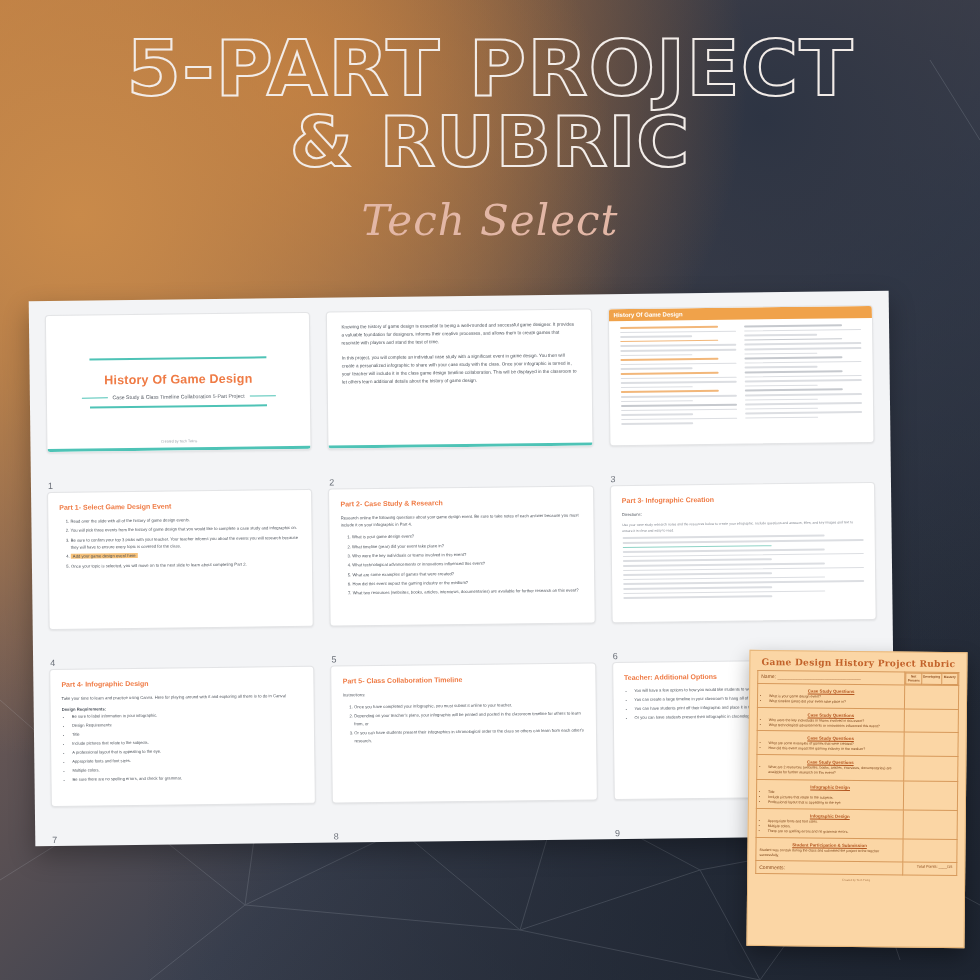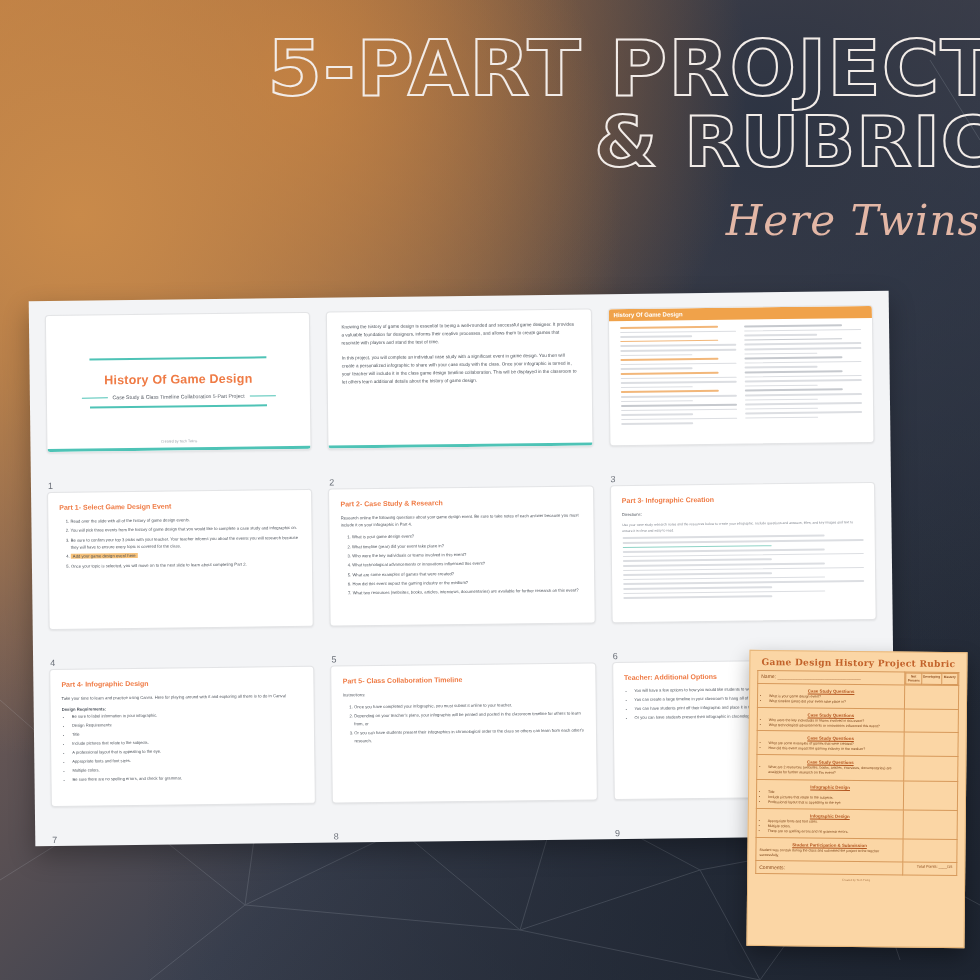--- a/index.html
+++ b/index.html
@@ -23,21 +23,21 @@
       radial-gradient(circle at 78% 12%, #2d3443 0%, rgba(45,52,67,0) 55%),
       radial-gradient(circle at 95% 95%, #1d2430 0%, rgba(29,36,48,0) 60%),
       linear-gradient(135deg, #b87a42 0%, #6e5a55 32%, #3b4150 60%, #242b38 100%);
   }
   #bg-lines { position: absolute; inset: 0; opacity: .35; }
 
   
   #title-wrap {
     position: absolute;
     top: 34px; left: 0; right: 0;
-    text-align: right;
+    text-align: center;
     z-index: 5;
   }
   .main-title {
     font-family: "DejaVu Sans", sans-serif;
     font-weight: 700;
     font-size: 76px;
     line-height: .92;
     letter-spacing: 1px;
     color: transparent;
     -webkit-text-stroke: 2px #f2ece8;
@@ -187,21 +187,21 @@
       <path d="M930,60 L980,140"></path>
     </g>
   </svg>
 </div>
 
 <div id="title-wrap">
   <h1 class="main-title">
     <span class="line1">5-Part Project</span>
     <span class="line2">&amp; Rubric</span>
   </h1>
-  <p class="subtitle">Here Twins</p>
+  <p class="subtitle">Tech Select</p>
 </div>
 
 <div id="deck">
   <div class="grid">
 
     <div class="slidecell">
       <div class="slide s1">
         <div class="rule"></div>
         <h2>History Of Game Design</h2>
         <div class="sub">

